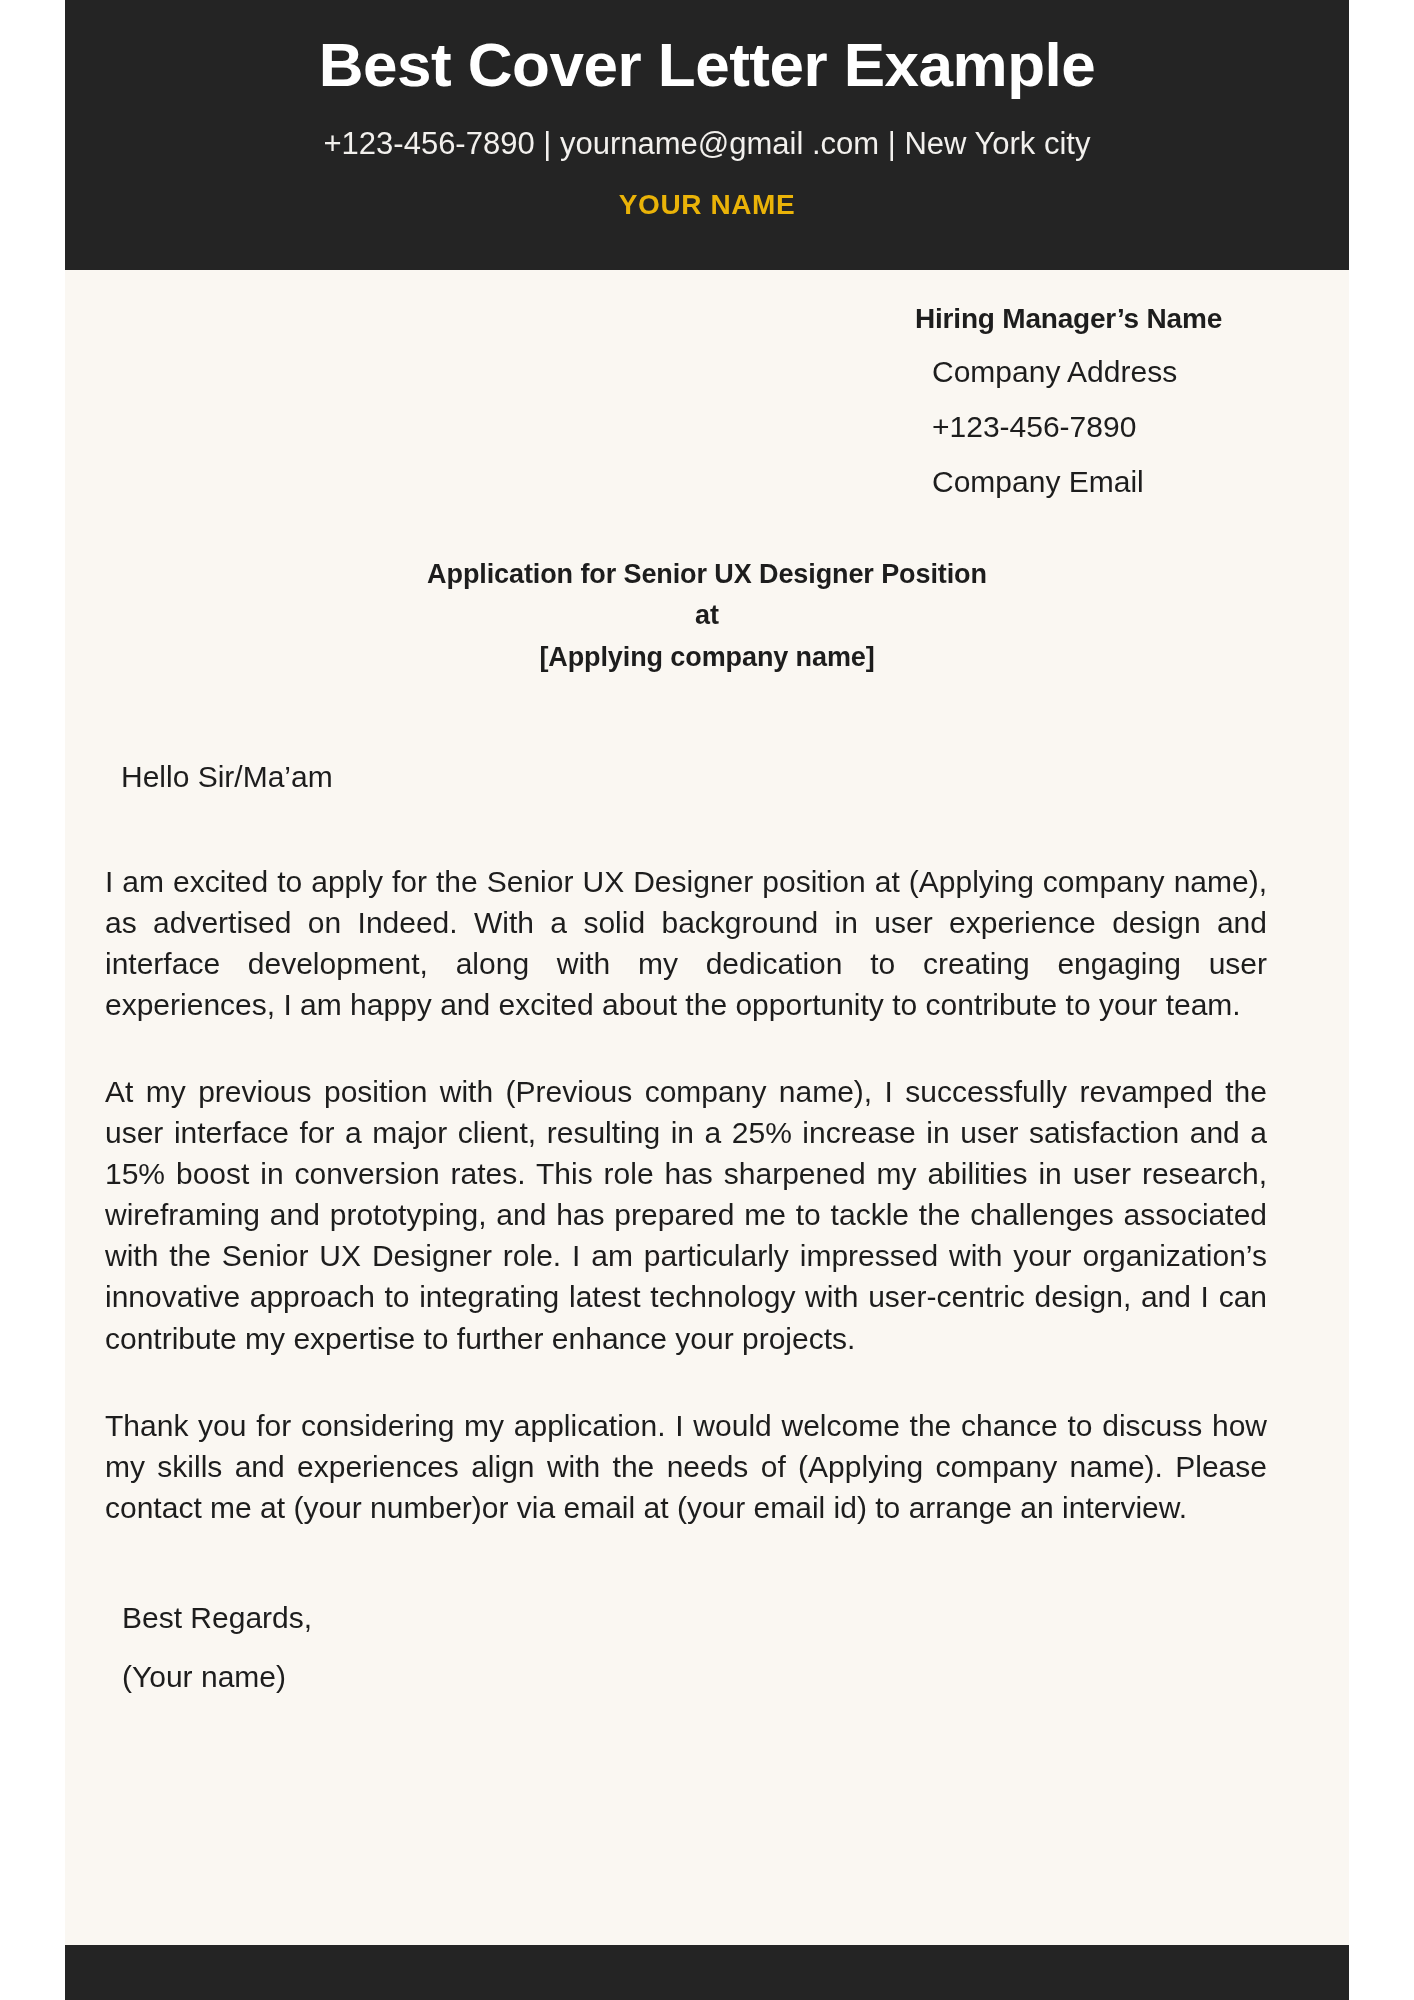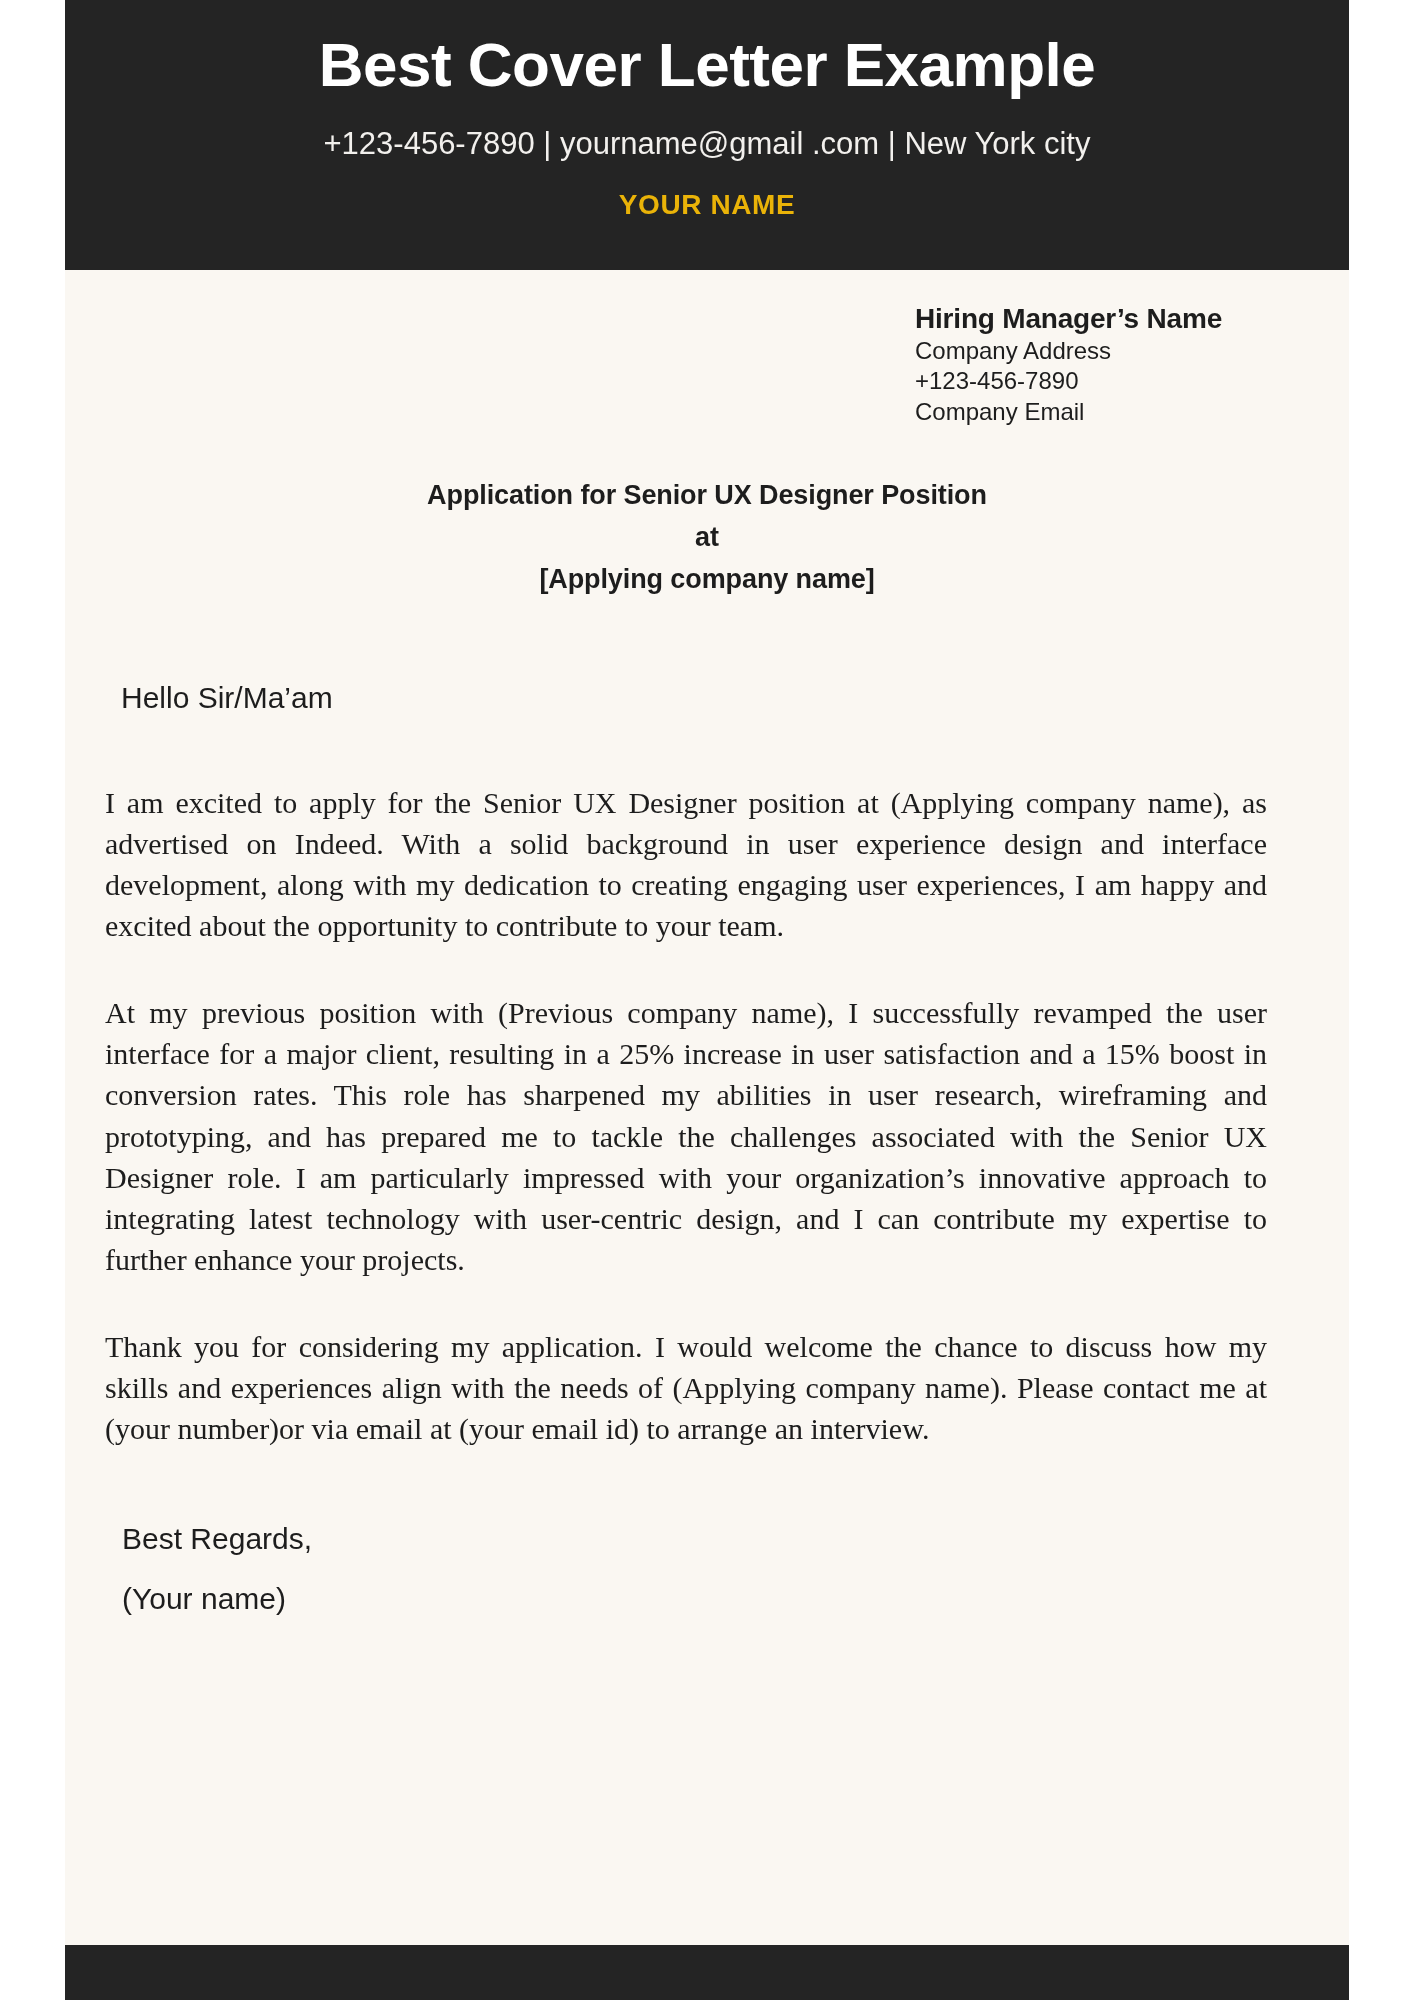--- a/index.html
+++ b/index.html
@@ -86,24 +86,24 @@
     font-weight: 700;
     font-size: 28px;
     line-height: 1.22;
     color: #1d1d1d;
     margin: 0;
     letter-spacing: -0.2px;
   }
   .recipient-line {
     font-family: "Liberation Sans", sans-serif;
     font-weight: 400;
-    font-size: 24px;
+    font-size: 30px;
     line-height: 1.26;
     color: #1d1d1d;
-    margin: 0;
+    margin: 17px;
     letter-spacing: 0px;
   }
 
   
   .subject {
     margin: 12px;
     padding: 36px 300px 0 300px;
     text-align: center;
     font-family: "Liberation Sans", sans-serif;
     font-weight: 700;
@@ -122,21 +122,21 @@
     font-family: "Liberation Sans", sans-serif;
     font-weight: 400;
     font-size: 30px;
     line-height: 1.45;
     color: #1d1d1d;
     margin: 16px;
     padding-top: 60px;
     text-align: left;
   }
   .para {
-    font-family: Liberation Serif, serif;
+    font-family: Liberation Sans, sans-serif;
     font-weight: 400;
     font-size: 30px;
     line-height: 1.37;
     color: #1d1d1d;
     margin: 0;
     padding-top: 46px;
     text-align: justify;
     text-justify: inter-word;
     hyphens: none;
   }

